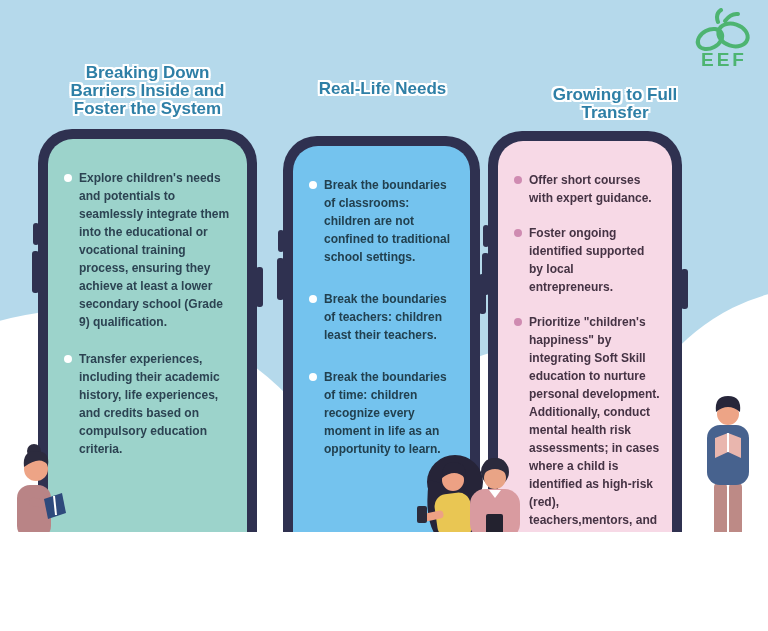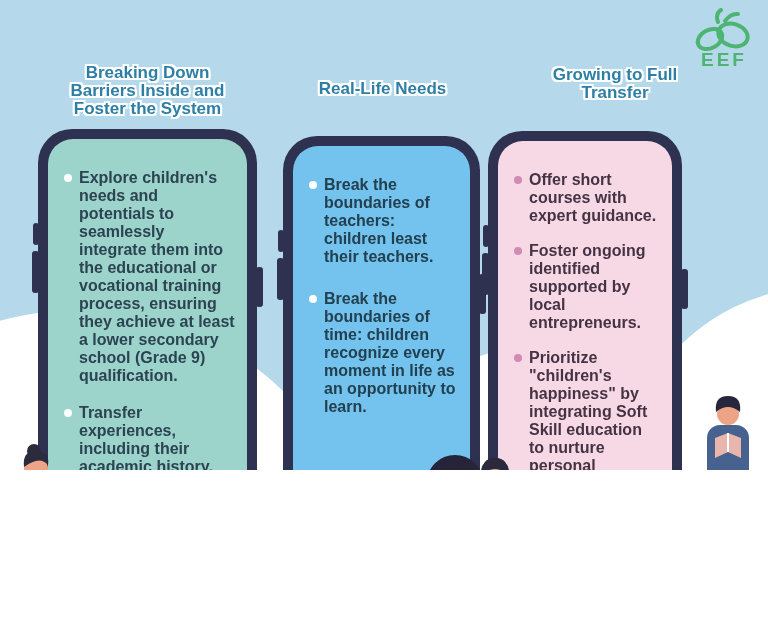--- a/index.html
+++ b/index.html
@@ -1,58 +1,58 @@
 <!DOCTYPE html>
 <html><head>
 <meta charset="utf-8">
 <style>
   html,body{margin:0;padding:0;}
   body{font-family:"Liberation Sans","DejaVu Sans",sans-serif;}
   .stage{
-    position:relative;width:768px;height:470px;overflow:hidden;
+    position:relative;width:768px;height:532px;overflow:hidden;
     background:#b5d9eb;
   }
   
   .cloud{position:absolute;background:#ffffff;border-radius:50%;}
   .cloud-left{left:-200px;top:310px;width:560px;height:520px;}
   .cloud-mid{left:330px;top:345px;width:430px;height:480px;}
   .cloud-right{left:600px;top:288px;width:430px;height:520px;}
   
   .grass{position:absolute;left:0;top:577px;width:768px;height:54px;background:#3fa04c;}
 
   
   .title{
     position:absolute;margin:0;text-align:center;
     font-size:17px;font-weight:bold;line-height:18px;color:#2e7fa6;
     text-shadow:-2px -2px 0 #fff,2px -2px 0 #fff,-2px 2px 0 #fff,2px 2px 0 #fff,
                  0 -2px 0 #fff,0 2px 0 #fff,-2px 0 0 #fff,2px 0 0 #fff;
   }
   .title span{display:block;}
   .title-1{left:30px;top:64px;width:235px;}
   .title-2{left:285px;top:80px;width:195px;}
-  .title-3{left:520px;top:66px;width:190px;}
+  .title-3{left:520px;top:86px;width:190px;}
 
   
   .phone{position:absolute;background:#2f3150;border-radius:34px;}
   .phone-1{left:38px;top:129px;width:219px;height:451px;}
   .phone-2{left:283px;top:136px;width:197px;height:441px;}
   .phone-3{left:488px;top:131px;width:194px;height:449px;}
   .screen{position:absolute;left:10px;top:10px;right:10px;bottom:10px;border-radius:25px;overflow:hidden;}
   .screen-teal{background:#9cd3cb;}
   .screen-blue{background:#74c3ee;}
   .screen-pink{background:#f7d9e6;}
   .side-btn{position:absolute;background:#2f3150;border-radius:3px;}
   .vol-1{left:-5px;top:94px;width:6px;height:22px;}
   .vol-2{left:-6px;top:122px;width:7px;height:42px;}
   .pwr{right:-6px;top:138px;width:7px;height:40px;}
 
   
   .bullets{list-style:none;margin:0;padding:30px 12px 10px 16px;}
   .bullets li{position:relative;padding-left:15px;margin-bottom:19px;
-    font-size:16px;line-height:18px;font-weight:600;letter-spacing:0;}
+    font-size:12px;line-height:18px;font-weight:600;letter-spacing:0;}
   .screen-teal .bullets li{color:#2c4352;}
   .screen-blue .bullets li{color:#22404f;margin-bottom:24px;}
   .screen-pink .bullets li{color:#453344;margin-bottom:17px;}
   .dot{position:absolute;left:0;top:5px;width:8px;height:8px;border-radius:50%;background:#ffffff;}
   .screen-pink .dot{background:#cf8bb1;}
 
   
   .figure{position:absolute;}
   .fig-left{left:0px;top:443px;}
   .fig-mid{left:383px;top:440px;}
@@ -88,20 +88,21 @@
 
   <h2 class="title title-2">
     <span>Real-Life Needs</span>
   </h2>
   <div class="phone phone-2">
     <span class="side-btn vol-1"></span>
     <span class="side-btn vol-2"></span>
     <span class="side-btn pwr"></span>
     <div class="screen screen-blue">
       <ul class="bullets">
+        <li><span class="dot"></span><span>Break the boundaries of classrooms: children are not confined to traditional school settings.</span></li>
         <li><span class="dot"></span><span>Break the boundaries of teachers: children least their teachers.</span></li>
         <li><span class="dot"></span><span>Break the boundaries of time: children recognize every moment in life as an opportunity to learn.</span></li>
       </ul>
     </div>
   </div>
 
   <h2 class="title title-3">
     <span>Growing to Full</span>
     <span>Transfer</span>
   </h2>

